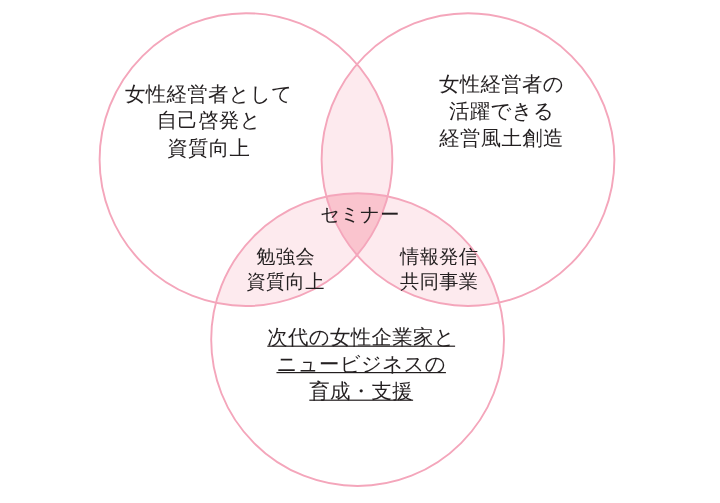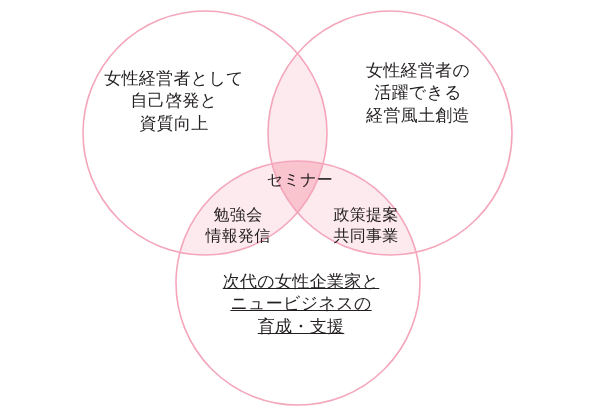--- a/index.html
+++ b/index.html
@@ -139,18 +139,18 @@
 経営風土創造</div>
 
   <div class="label label-outer" id="label-bottom-circle">次代の女性企業家と
 ニュービジネスの
 育成・支援</div>
 
 
   <div class="label label-inner" id="label-center-overlap">セミナー</div>
 
   <div class="label label-inner" id="label-left-overlap">勉強会
-情報発信</div>
+資質向上</div>
 
-  <div class="label label-inner" id="label-right-overlap">政策提案
+  <div class="label label-inner" id="label-right-overlap">情報発信
 共同事業</div>
 
 </div>
 
 </body></html>

